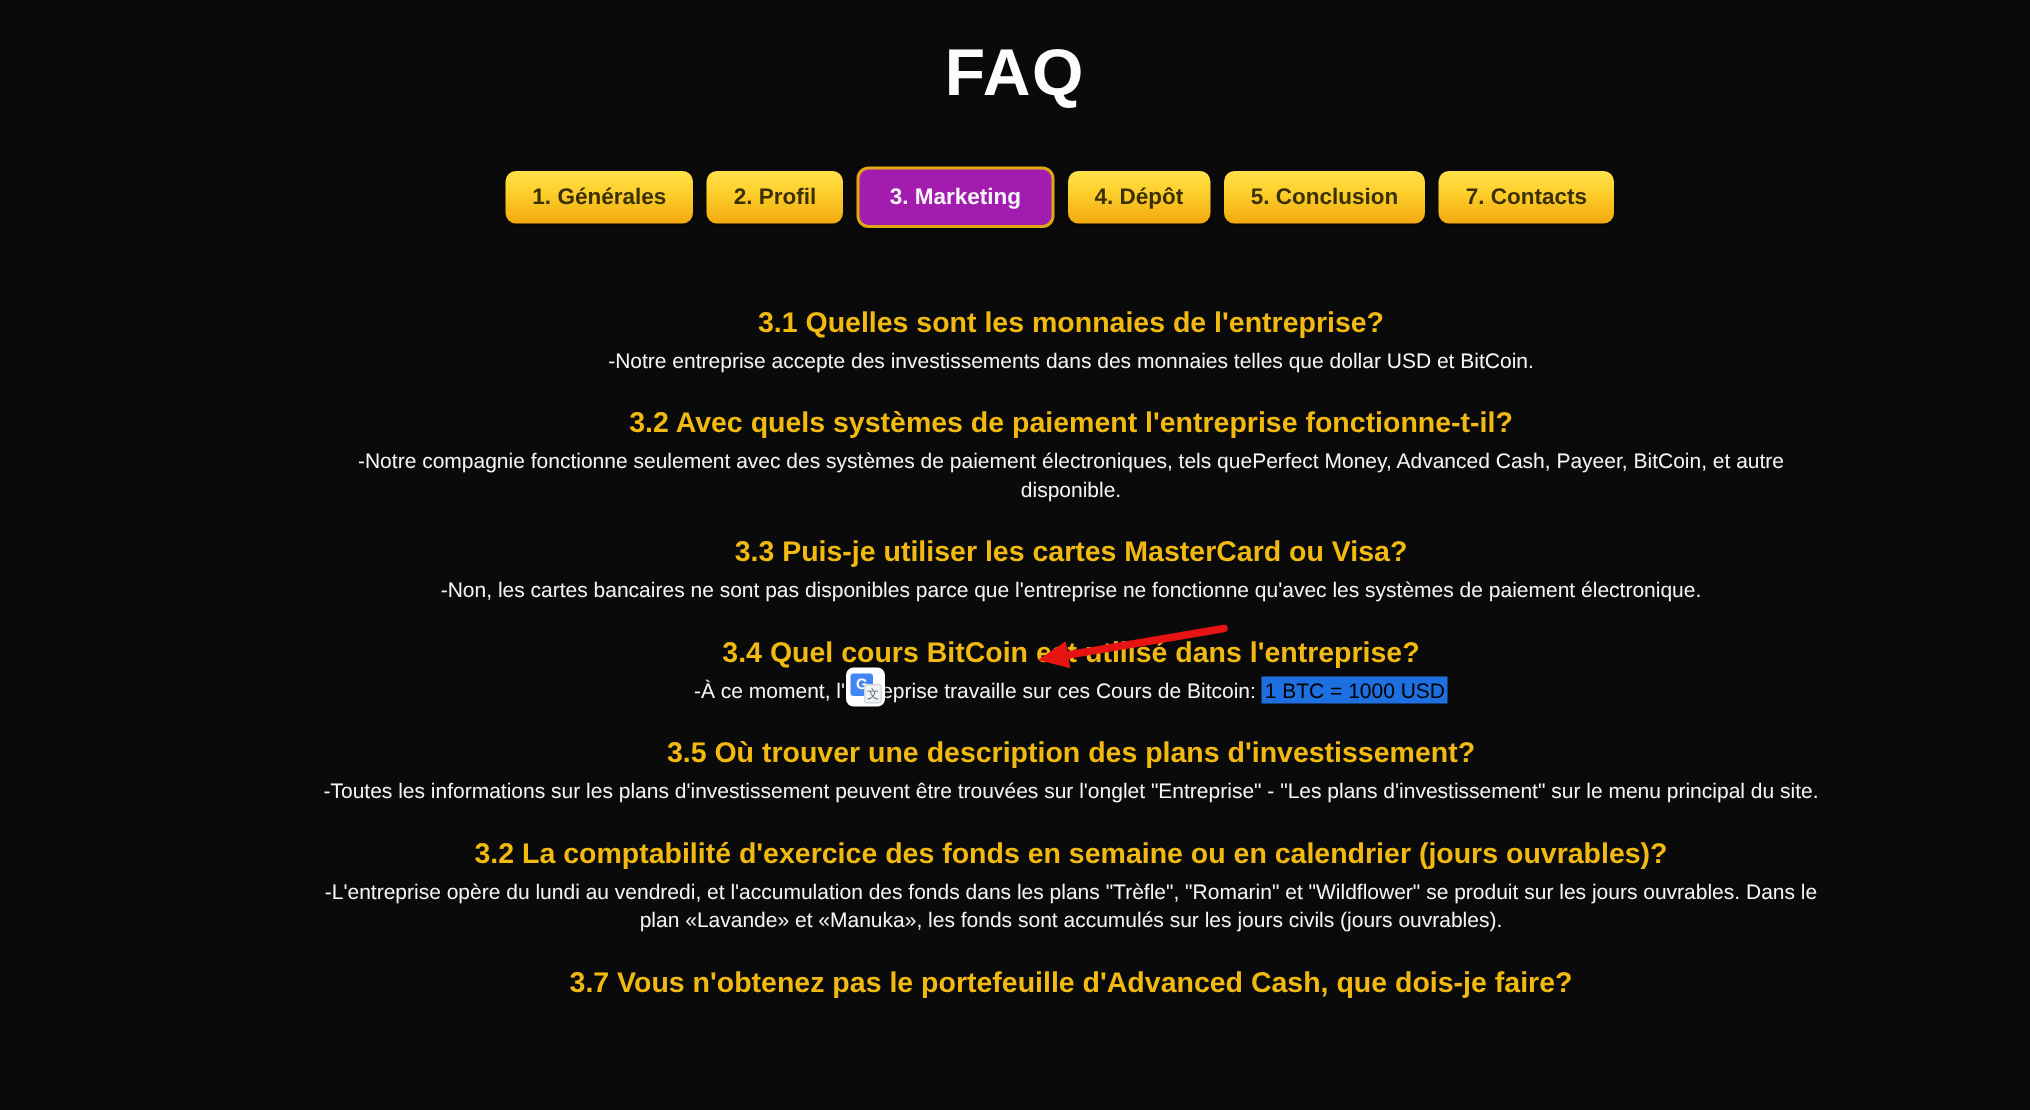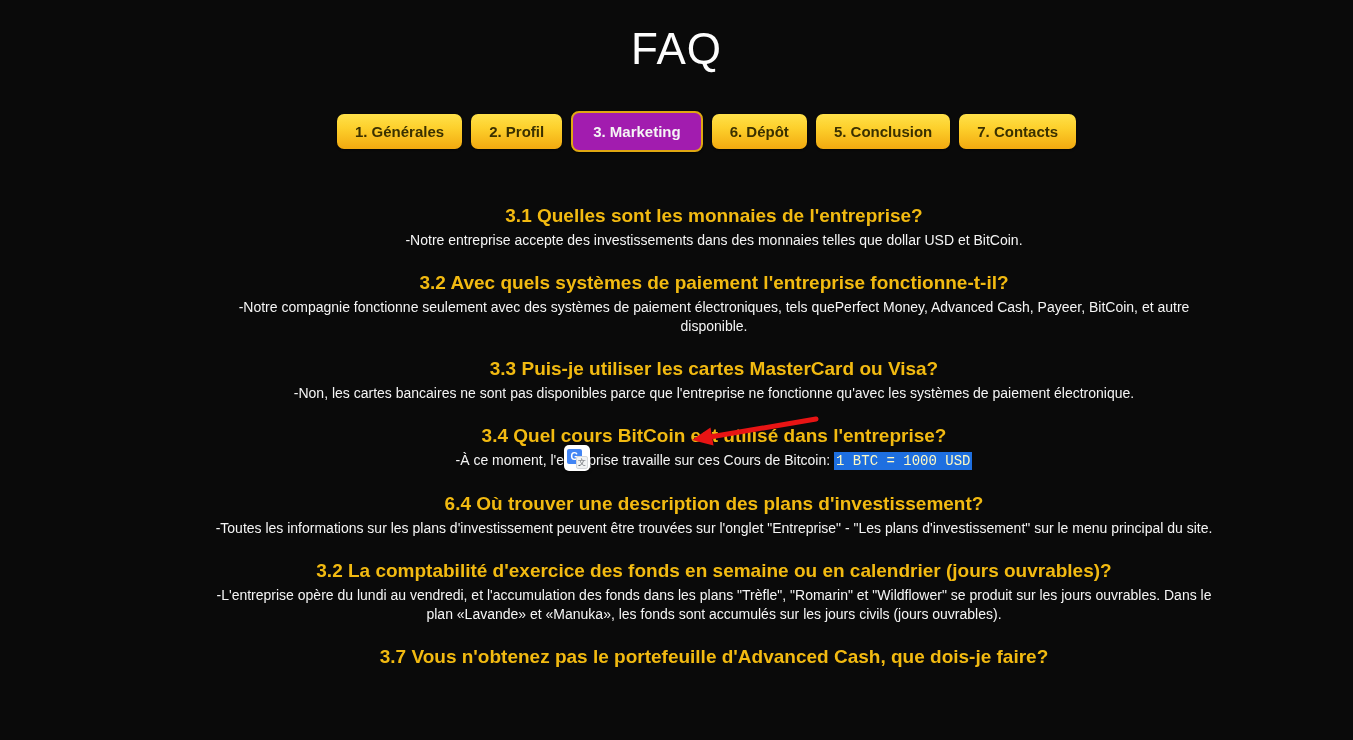--- a/index.html
+++ b/index.html
@@ -8,21 +8,21 @@
     background:#0a0a0a;
     font-family:"Liberation Sans", sans-serif;
     position:relative;
     overflow:hidden;
     color:#fff;
   }
   .page-title {
     text-align:center;
     color:#fdfdfd;
     font-size:44px;
-    font-weight:400;
+    font-weight:700;
     letter-spacing:1px;
     margin-top:24px;
     line-height:1.15;
   }
   .tabs {
     display:flex;
     justify-content:center;
     align-items:center;
     gap:9px;
     margin-top:36px;
@@ -62,23 +62,22 @@
     margin-bottom:4px;
   }
   .faq-item .a {
     color:#f5f5f5;
     font-size:14px;
     font-weight:400;
     line-height:19px;
   }
   .hl {
     background:#1e6fe0;
-    color:#fef9c3;
+    color:#000000;
     padding:1px 2px;
-    font-family:Liberation Mono, monospace;
   }
   
   .arrow-overlay {
     position:absolute;
     left:686px;
     top:404px;
     width:134px;
     height:44px;
     z-index:5;
     pointer-events:none;
@@ -123,21 +122,21 @@
 </style>
 </head>
 <body>
 
 <h1 class="page-title">FAQ</h1>
 
 <nav class="tabs">
   <button class="tab">1. Générales</button>
   <button class="tab">2. Profil</button>
   <button class="tab active">3. Marketing</button>
-  <button class="tab">6. Dépôt</button>
+  <button class="tab">4. Dépôt</button>
   <button class="tab">5. Conclusion</button>
   <button class="tab">7. Contacts</button>
 </nav>
 
 <main class="content">
 
   <section class="faq-item">
     <h2 class="q">3.1 Quelles sont les monnaies de l'entreprise?</h2>
     <p class="a">-Notre entreprise accepte des investissements dans des monnaies telles que dollar USD et BitCoin.</p>
   </section>
@@ -151,21 +150,21 @@
     <h2 class="q">3.3 Puis-je utiliser les cartes MasterCard ou Visa?</h2>
     <p class="a">-Non, les cartes bancaires ne sont pas disponibles parce que l'entreprise ne fonctionne qu'avec les systèmes de paiement électronique.</p>
   </section>
 
   <section class="faq-item">
     <h2 class="q">3.4 Quel cours BitCoin est utilisé dans l'entreprise?</h2>
     <p class="a"><span>-À ce moment, l'entreprise travaille sur ces Cours de Bitcoin: </span><span class="hl">1 BTC = 1000 USD</span></p>
   </section>
 
   <section class="faq-item">
-    <h2 class="q">6.4 Où trouver une description des plans d'investissement?</h2>
+    <h2 class="q">3.5 Où trouver une description des plans d'investissement?</h2>
     <p class="a">-Toutes les informations sur les plans d'investissement peuvent être trouvées sur l'onglet "Entreprise" - "Les plans d'investissement" sur le menu principal du site.</p>
   </section>
 
   <section class="faq-item">
     <h2 class="q">3.2 La comptabilité d'exercice des fonds en semaine ou en calendrier (jours ouvrables)?</h2>
     <p class="a">-L'entreprise opère du lundi au vendredi, et l'accumulation des fonds dans les plans "Trèfle", "Romarin" et "Wildflower" se produit sur les jours ouvrables. Dans le plan «Lavande» et «Manuka», les fonds sont accumulés sur les jours civils (jours ouvrables).</p>
   </section>
 
   <section class="faq-item">
     <h2 class="q">3.7 Vous n'obtenez pas le portefeuille d'Advanced Cash, que dois-je faire?</h2>

